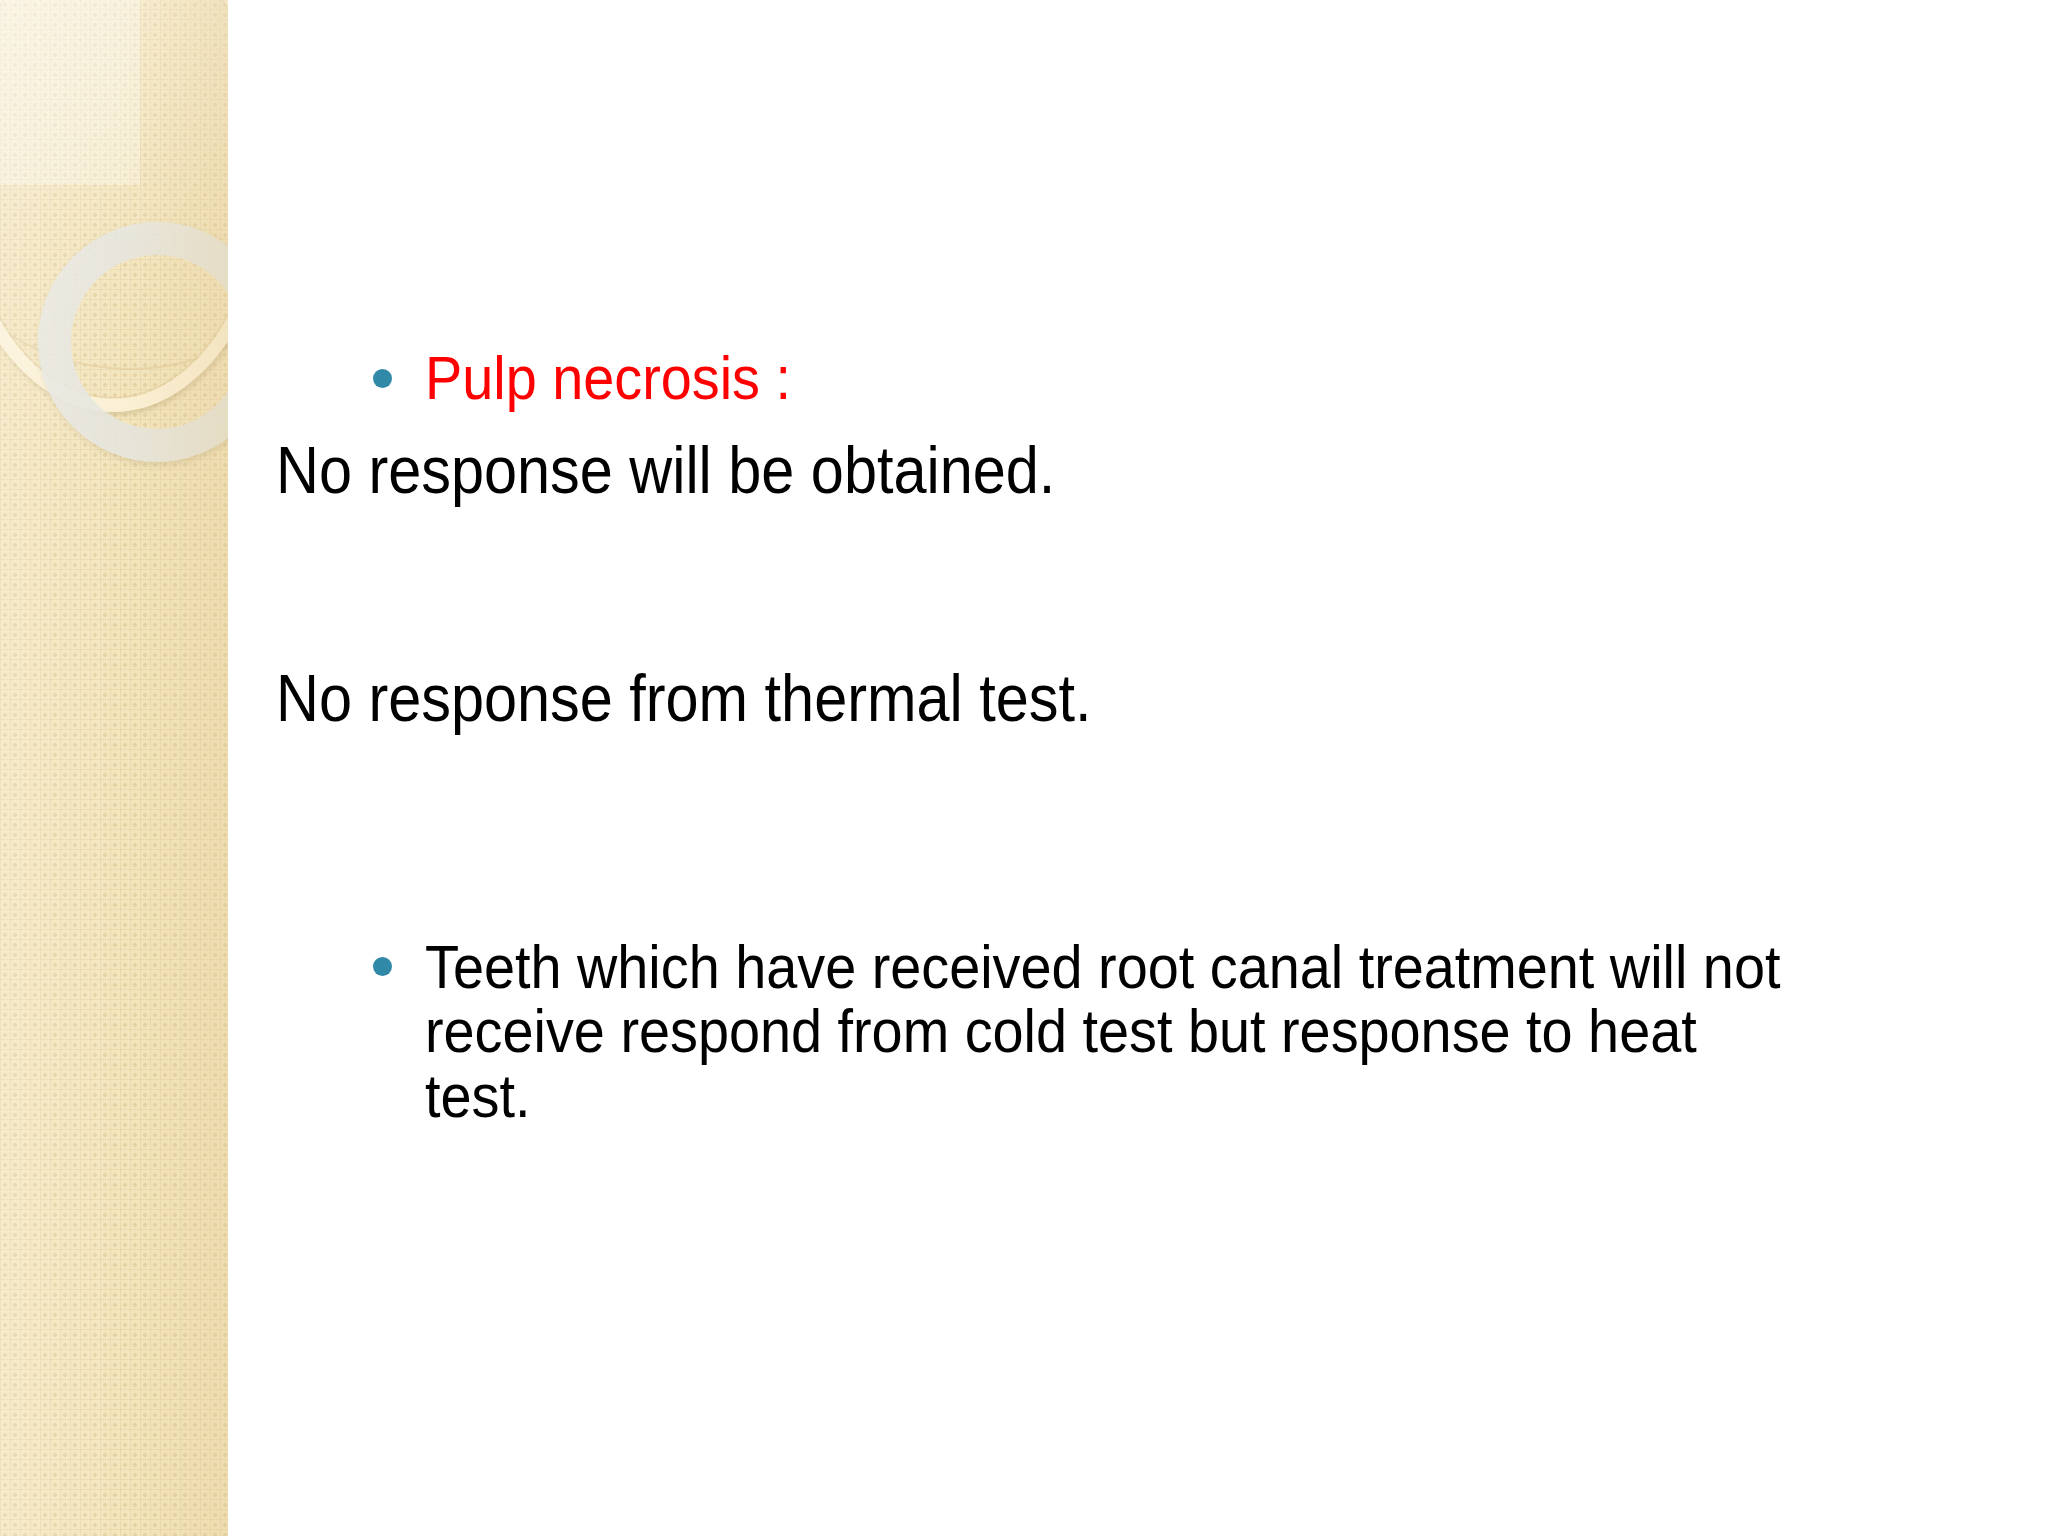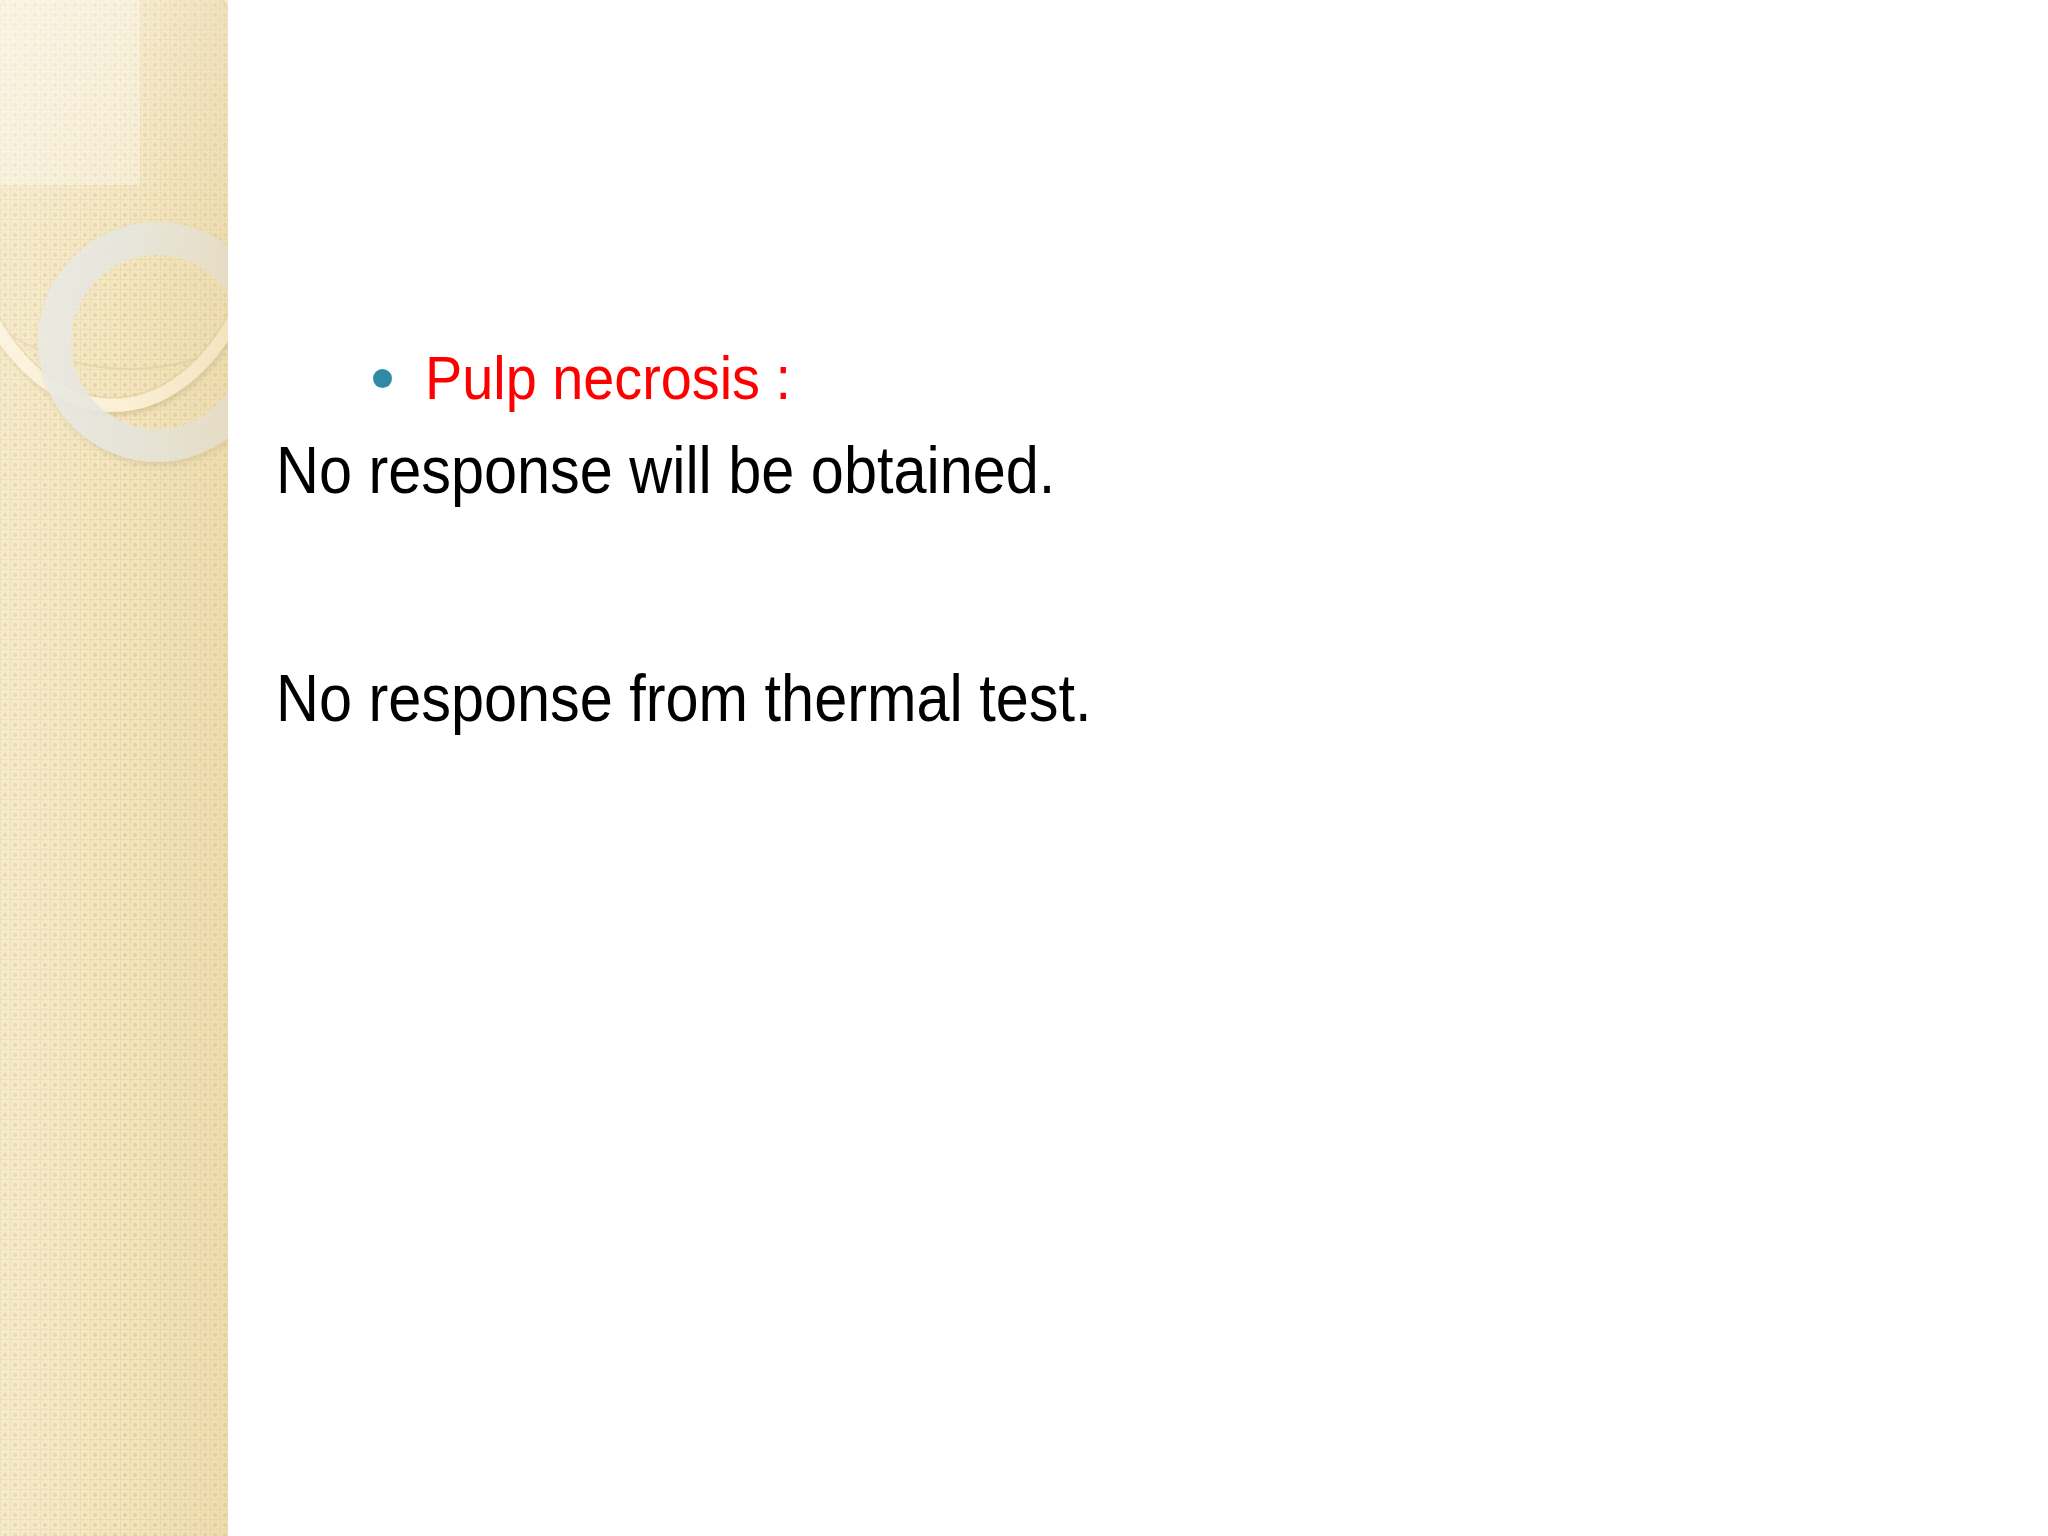--- a/index.html
+++ b/index.html
@@ -165,15 +165,19 @@
     <div class="bullet-row" id="row-pulp-necrosis">
       <span class="bullet-dot"></span>
       <span class="bullet-text red">Pulp necrosis :</span>
     </div>
 
     <div class="line black" id="line-no-response-1">No response will be obtained.</div>
 
 
     <div class="line black" id="line-no-response-2">No response from thermal test.</div>
 
+    <div class="bullet-row" id="row-teeth">
+      <span class="bullet-dot"></span>
+      <span class="bullet-text black">Teeth which have received  root canal treatment will not receive respond from cold test but response to heat test.</span>
+    </div>
 
   </div>
 </div>
 
 </body></html>

